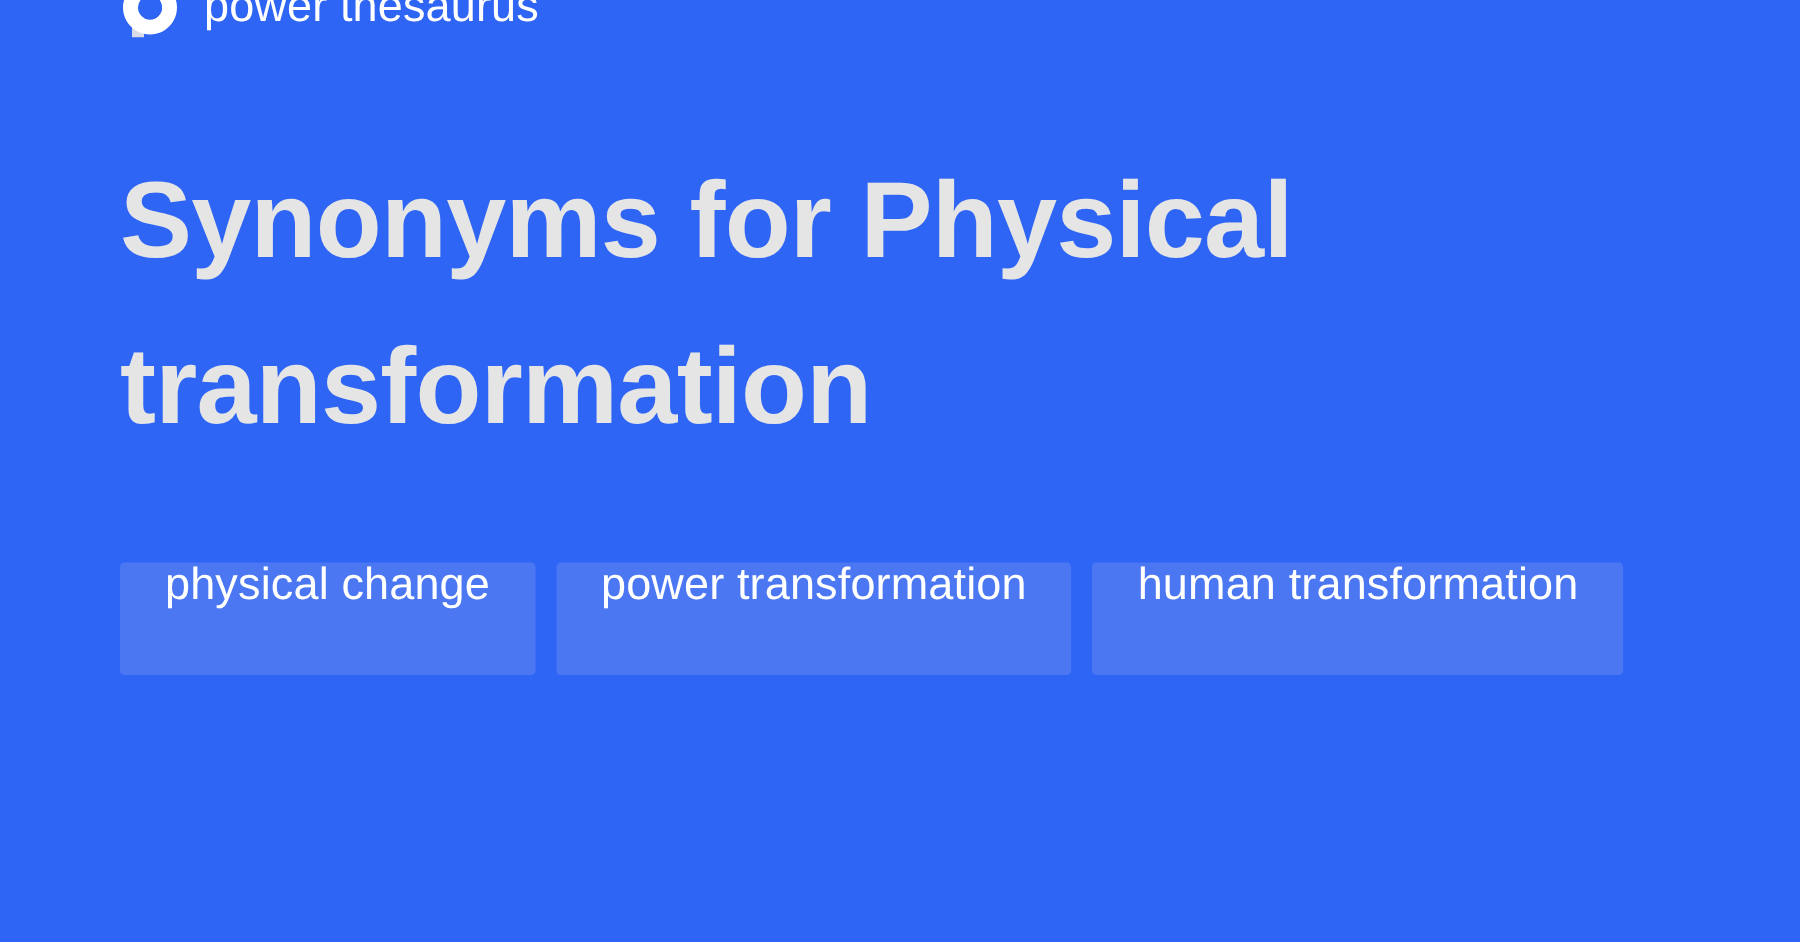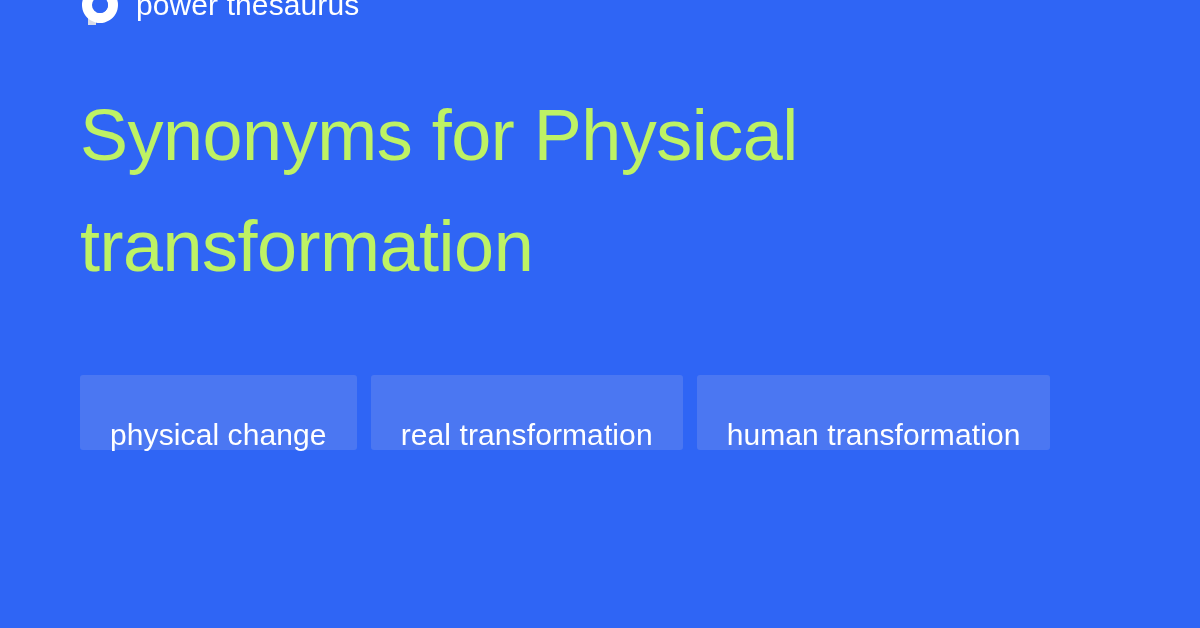--- a/index.html
+++ b/index.html
@@ -48,46 +48,46 @@
     font-weight: 400;
     letter-spacing: 0.1px;
     line-height: 40px;
     white-space: nowrap;
   }
 
   
   .headline {
     position: absolute;
     left: 80px;
-    top: 80px;
+    top: 92px;
     width: 1020px;
-    color: #bef264;
+    color: #e5e5e5;
     font-size: 72px;
-    font-weight: 400;
+    font-weight: 700;
     line-height: 111px;
     letter-spacing: -0.5px;
   }
 
   
   .chips {
     position: absolute;
     left: 80px;
     top: 375px;
     width: 1060px;
     display: flex;
     flex-wrap: wrap;
     gap: 14px;
   }
 
   .chip {
     background: #4b77f2;
     border-radius: 3px;
     height: 75px;
     display: flex;
-    align-items: flex-end;
+    align-items: flex-start;
     padding: 0 30px;
     color: #ffffff;
     font-size: 30px;
     font-weight: 400;
     line-height: 1;
     white-space: nowrap;
     letter-spacing: 0.1px;
   }
 </style>
 </head>
@@ -104,18 +104,18 @@
   <span class="brand-name">power thesaurus</span>
 </div>
 
 <h1 class="headline">Synonyms for Physical transformation</h1>
 
 <div class="chips">
   <div class="chip">
     <span>physical change</span>
   </div>
   <div class="chip">
-    <span>real transformation</span>
+    <span>power transformation</span>
   </div>
   <div class="chip">
     <span>human transformation</span>
   </div>
 </div>
 
 </body></html>

